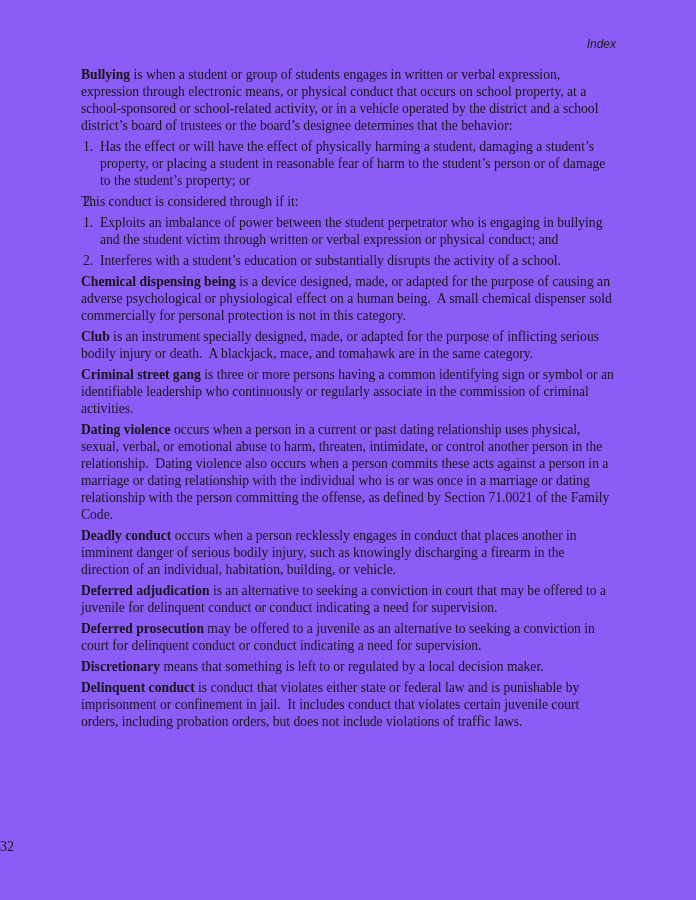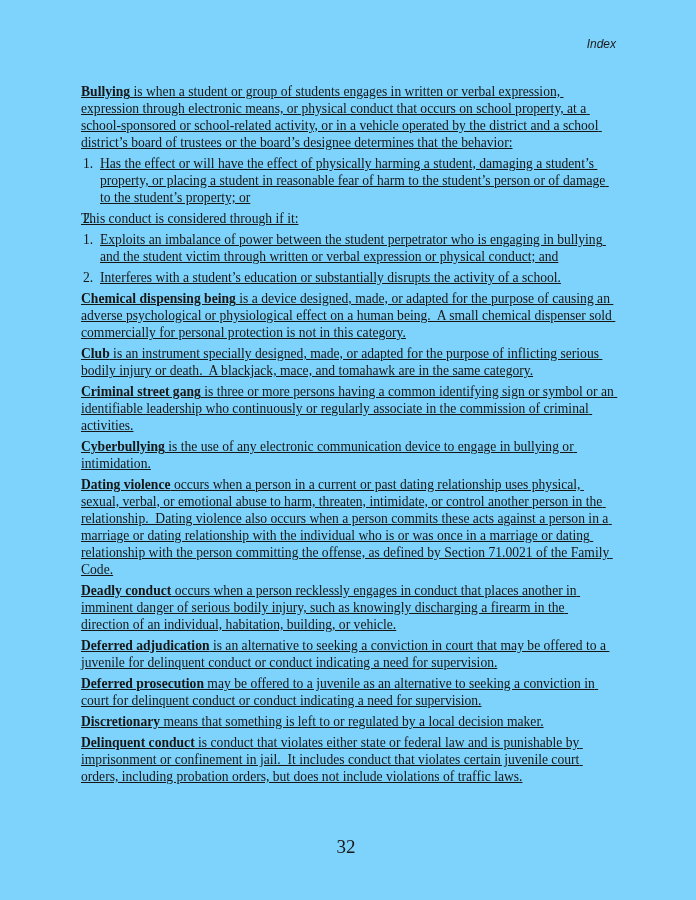--- a/index.html
+++ b/index.html
@@ -4,40 +4,39 @@
 <style>
   html, body {
     margin: 0;
     padding: 0;
     background: #ffffff;
   }
   .page {
     position: relative;
     width: 696px;
     height: 900px;
-    background: #7dd3fc;
+    background: #8b5cf6;
     box-sizing: border-box;
     padding: 38px 80px 0 81px;
     font-family: "Liberation Serif", "DejaVu Serif", serif;
     font-size: 13.6px;
     line-height: 17px;
     color: #161616;
     overflow: hidden;
   }
   .page-header {
     text-align: right;
     font-family: "Liberation Sans", "DejaVu Sans", sans-serif;
     font-style: italic;
     font-size: 12px;
     line-height: 12px;
     color: #1c1c1c;
   }
   .doc-body {
-    margin-top: 33px;
-    text-decoration: underline;
+    margin-top: 16px;
   }
   .block {
     margin: 0 0 4px 0;
   }
   .term {
     font-weight: bold;
   }
   .t {
     white-space: pre-wrap;
   }
@@ -48,22 +47,22 @@
   .li .num {
     position: absolute;
     left: 2px;
     top: 0;
   }
   .page-footer {
     position: absolute;
     left: 0;
     right: 4px;
     top: 838px;
-    text-align: center;
-    font-size: 19px;
+    text-align: left;
+    font-size: 14px;
     line-height: 17px;
     color: #161616;
   }
 </style>
 </head>
 <body>
 
 <div class="page">
 
   <div class="page-header">
@@ -83,21 +82,20 @@
     <div class="block li"><span class="num">1.</span><span class="t">Exploits an imbalance of power between the student perpetrator who is engaging in bullying and the student victim through written or verbal expression or physical conduct; and</span></div>
 
     <div class="block li"><span class="num">2.</span><span class="t">Interferes with a student’s education or substantially disrupts the activity of a school.</span></div>
 
     <div class="block"><span class="term">Chemical dispensing being</span><span class="t"> is a device designed, made, or adapted for the purpose of causing an adverse psychological or physiological effect on a human being.  A small chemical dispenser sold commercially for personal protection is not in this category.</span></div>
 
     <div class="block"><span class="term">Club</span><span class="t"> is an instrument specially designed, made, or adapted for the purpose of inflicting serious bodily injury or death.  A blackjack, mace, and tomahawk are in the same category.</span></div>
 
     <div class="block"><span class="term">Criminal street gang</span><span class="t"> is three or more persons having a common identifying sign or symbol or an identifiable leadership who continuously or regularly associate in the commission of criminal activities.</span></div>
 
-    <div class="block"><span class="term">Cyberbullying</span><span class="t"> is the use of any electronic communication device to engage in bullying or intimidation.</span></div>
 
     <div class="block"><span class="term">Dating violence</span><span class="t"> occurs when a person in a current or past dating relationship uses physical, sexual, verbal, or emotional abuse to harm, threaten, intimidate, or control another person in the relationship.  Dating violence also occurs when a person commits these acts against a person in a marriage or dating relationship with the individual who is or was once in a marriage or dating relationship with the person committing the offense, as defined by Section 71.0021 of the Family Code.</span></div>
 
     <div class="block"><span class="term">Deadly conduct</span><span class="t"> occurs when a person recklessly engages in conduct that places another in imminent danger of serious bodily injury, such as knowingly discharging a firearm in the direction of an individual, habitation, building, or vehicle.</span></div>
 
     <div class="block"><span class="term">Deferred adjudication</span><span class="t"> is an alternative to seeking a conviction in court that may be offered to a juvenile for delinquent conduct or conduct indicating a need for supervision.</span></div>
 
     <div class="block"><span class="term">Deferred prosecution</span><span class="t"> may be offered to a juvenile as an alternative to seeking a conviction in court for delinquent conduct or conduct indicating a need for supervision.</span></div>
 
     <div class="block"><span class="term">Discretionary</span><span class="t"> means that something is left to or regulated by a local decision maker.</span></div>

